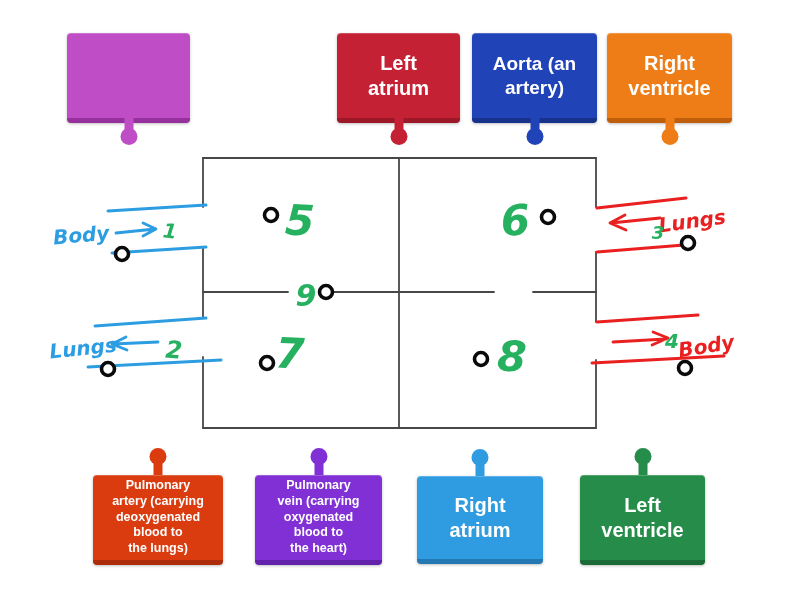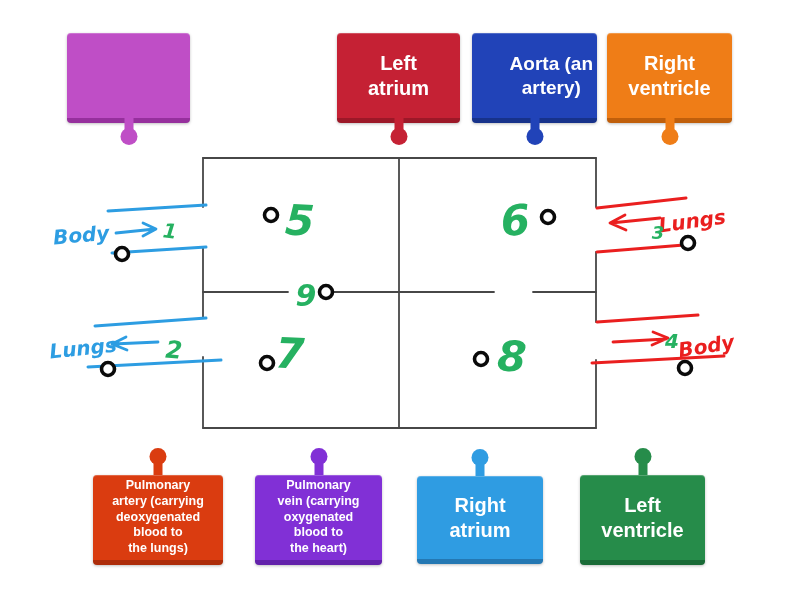--- a/index.html
+++ b/index.html
@@ -17,21 +17,21 @@
   .pin{position:absolute;left:50%;transform:translateX(-50%);display:flex;flex-direction:column;align-items:center;}
   .pin-b{top:100%;}
   .pin-t{bottom:100%;}
   .pin-stem{width:9px;height:12px;background:var(--c);}
   .pin-knob{width:17px;height:17px;border-radius:50%;background:var(--c);margin-top:-2px;}
   .pin-t .pin-knob{margin-top:0;margin-bottom:-2px;}
 
   .c-valve{--c:#bf4ec6;--cd:#96309d;left:67px;top:33px;width:123px;height:90px;font-size:15px;}
   .c-vena{--c:#2fa172;--cd:#21815a;left:203px;top:33px;width:125px;height:90px;font-size:19px;}
   .c-latrium{--c:#c52134;--cd:#9c1828;left:337px;top:33px;width:123px;height:90px;font-size:20px;}
-  .c-aorta{--c:#2143b8;--cd:#17328a;left:472px;top:33px;width:125px;height:90px;font-size:19px;justify-content:flex-end;}
+  .c-aorta{--c:#2143b8;--cd:#17328a;left:472px;top:33px;width:125px;height:90px;font-size:19px;}
   .c-rvent{--c:#ef7d17;--cd:#c05f0b;left:607px;top:33px;width:125px;height:90px;font-size:20px;}
   .c-partery{--c:#da3c10;--cd:#ad2d0a;left:93px;top:475px;width:130px;height:90px;font-size:12.5px;}
   .c-pvein{--c:#8130d6;--cd:#6322ab;left:255px;top:475px;width:127px;height:90px;font-size:12.5px;}
   .c-ratrium{--c:#2f9ce2;--cd:#2478b3;left:417px;top:476px;width:126px;height:88px;font-size:20px;}
   .c-lvent{--c:#268c4a;--cd:#1a6b37;left:580px;top:475px;width:125px;height:90px;font-size:20px;}
 </style>
 </head>
 <body>
 
 <div class="stage">

